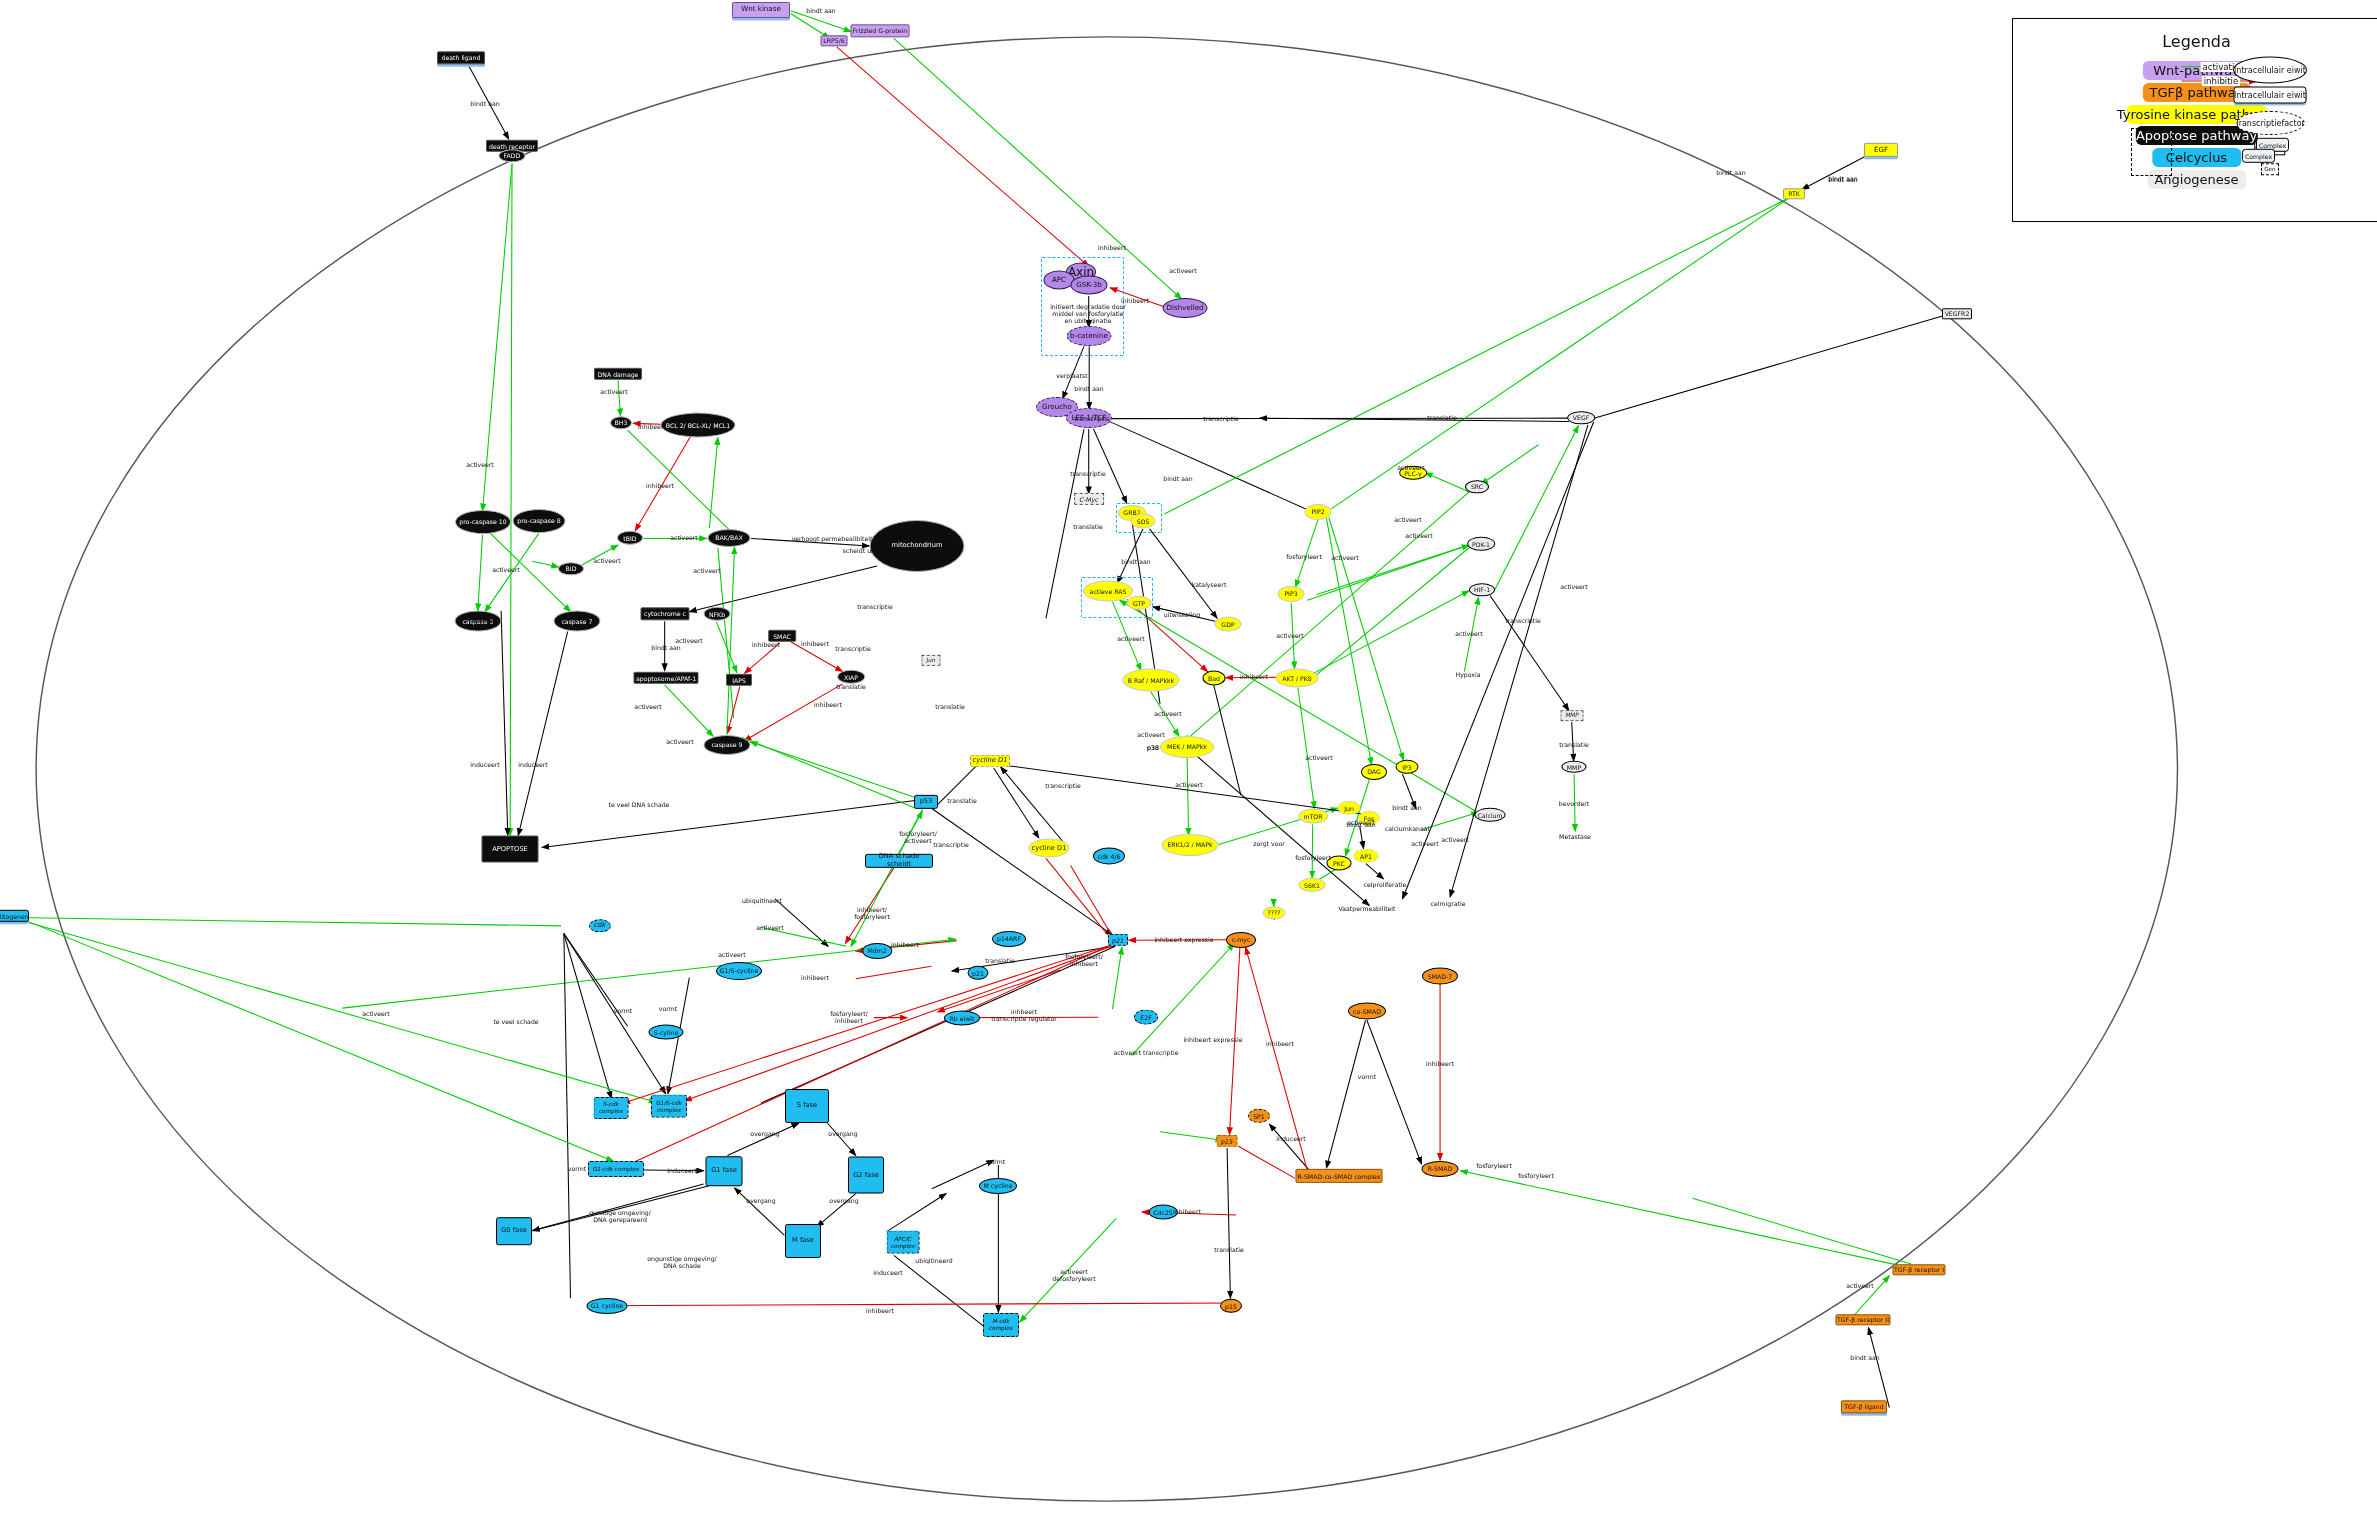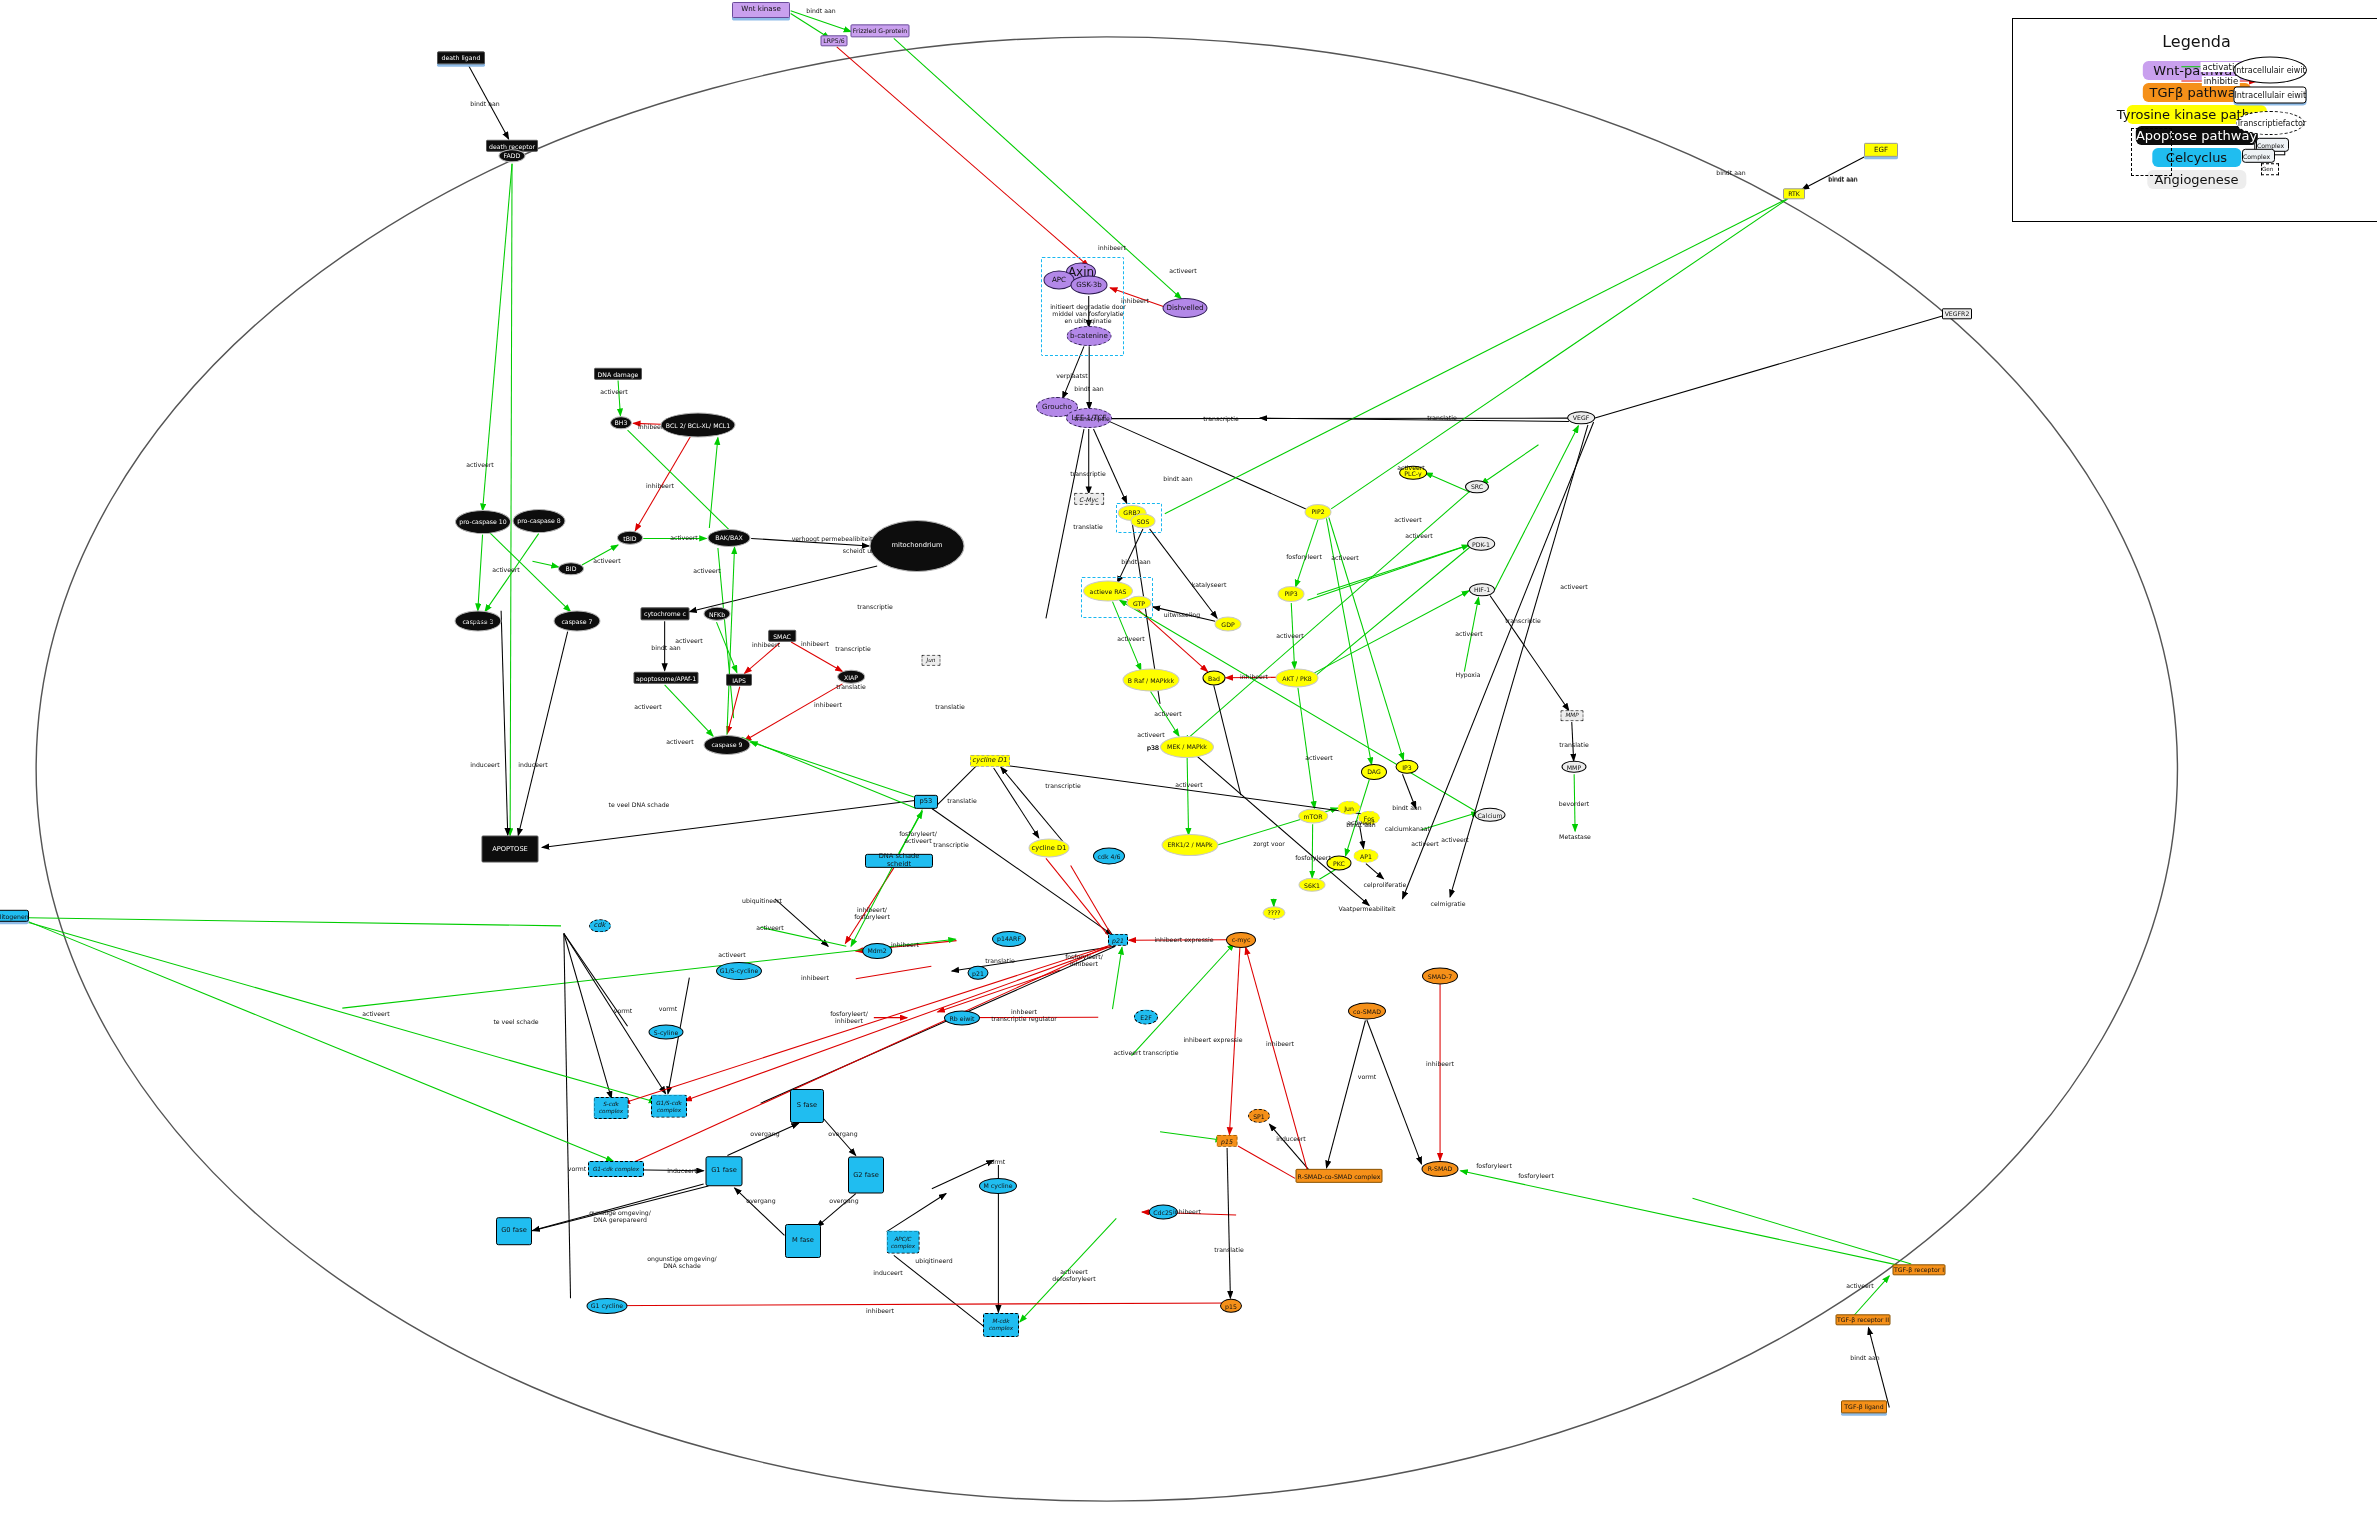--- a/index.html
+++ b/index.html
@@ -40,21 +40,21 @@
        white-space:pre-line;line-height:1.15;z-index:6;background:transparent;}
 
   
   #legend{position:absolute;left:2012px;top:18px;width:367px;height:202px;
           border:1px solid #000;background:#fff;z-index:20;}
   #legend .ltitle{position:absolute;left:0;right:0;top:13.3px;text-align:center;font-size:16px;color:#111;}
   .lg-pill{position:absolute;left:50%;transform:translateX(-50%);border-radius:5.7px;
            display:flex;align-items:center;justify-content:center;font-size:13px;color:#111;
            white-space:nowrap;padding:0 6.7px;height:19px;}
   .lg-shape{position:absolute;left:50%;transform:translate(-50%,-50%);
-            display:flex;align-items:center;justify-content:flex-start;font-size:8px;color:#111;
+            display:flex;align-items:center;justify-content:center;font-size:8px;color:#111;
             border:1px solid #000;background:#fff;white-space:nowrap;}
   .lg-txt{position:absolute;transform:translate(-50%,-50%);font-size:8.6px;color:#111;}
 </style>
 </head>
 <body>
 
 <div id="stage">
 
   <svg id="wires" viewBox="0 0 5046 3234">
     <defs>
@@ -316,21 +316,21 @@
       <div class="node cc-box rnd extra" style="left: 12.4px; top: 916px; width: 34px; height: 12.4px; font-size: 6.2px;">Mitogenen</div>
       <div class="node cc ell gene" style="left: 564px; top: 926px; width: 22px; height: 13.3px; font-size: 6.7px;">cdk</div>
       <div class="node cc ell" style="left: 703px; top: 971px; width: 46px; height: 18px; font-size: 6.2px;">G1/S-cycline</div>
       <div class="node cc ell" style="left: 630px; top: 1032px; width: 35px; height: 15px; font-size: 6.2px;">S-cyline</div>
       <div class="node cc-box gene" style="left: 611px; top: 1108px; width: 35px; height: 22px; font-size: 5.7px;">S-cdk
 complex</div>
       <div class="node cc-box gene" style="left: 669px; top: 1106px; width: 36px; height: 23px; font-size: 5.7px;">G1/S-cdk
 complex</div>
       <div class="node cc-box gene" style="left: 616px; top: 1169px; width: 56px; height: 16px; font-size: 5.7px;">G1-cdk complex</div>
       <div class="node cc-box sq" style="left: 724px; top: 1171px; width: 37px; height: 29.5px; font-size: 6.7px;">G1 fase</div>
-      <div class="node cc-box sq" style="left: 807px; top: 1106px; width: 34px; height: 34px; font-size: 6.7px;">S fase</div>
+      <div class="node cc-box sq" style="left: 807px; top: 1106px; width: 44px; height: 34px; font-size: 6.7px;">S fase</div>
       <div class="node cc-box sq" style="left: 866px; top: 1175px; width: 36px; height: 37px; font-size: 6.7px;">G2 fase</div>
       <div class="node cc-box sq" style="left: 803px; top: 1241px; width: 36px; height: 34px; font-size: 6.7px;">M fase</div>
       <div class="node cc-box sq" style="left: 514px; top: 1231px; width: 36px; height: 27.6px; font-size: 6.7px;">G0 fase</div>
       <div class="node cc ell" style="left: 571px; top: 1306px; width: 41px; height: 16px; font-size: 6.2px;">G1 cycline</div>
       <div class="node cc ell" style="left: 962px; top: 1186px; width: 38px; height: 16px; font-size: 6.2px;">M cycline</div>
       <div class="node cc-box gene" style="left: 903px; top: 1242px; width: 33px; height: 23px; font-size: 5.7px;">APC/C
 complex</div>
       <div class="node cc-box gene" style="left: 1001px; top: 1325px; width: 36px; height: 24px; font-size: 5.7px;">M-cdk
 complex</div>
       <div class="node cc ell" style="left: 1127px; top: 1212px; width: 28.5px; height: 15px; font-size: 6.2px;">Cdc25</div>

